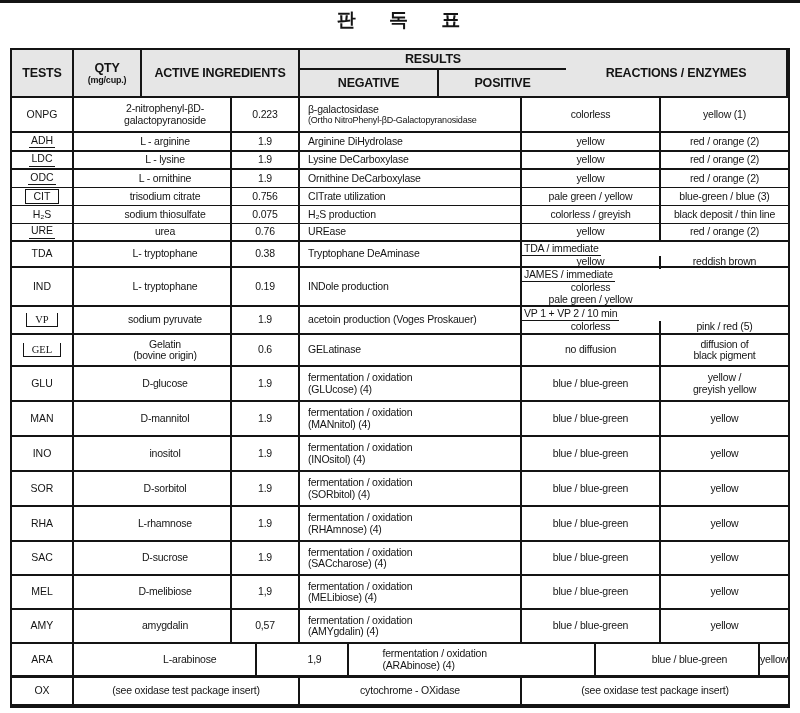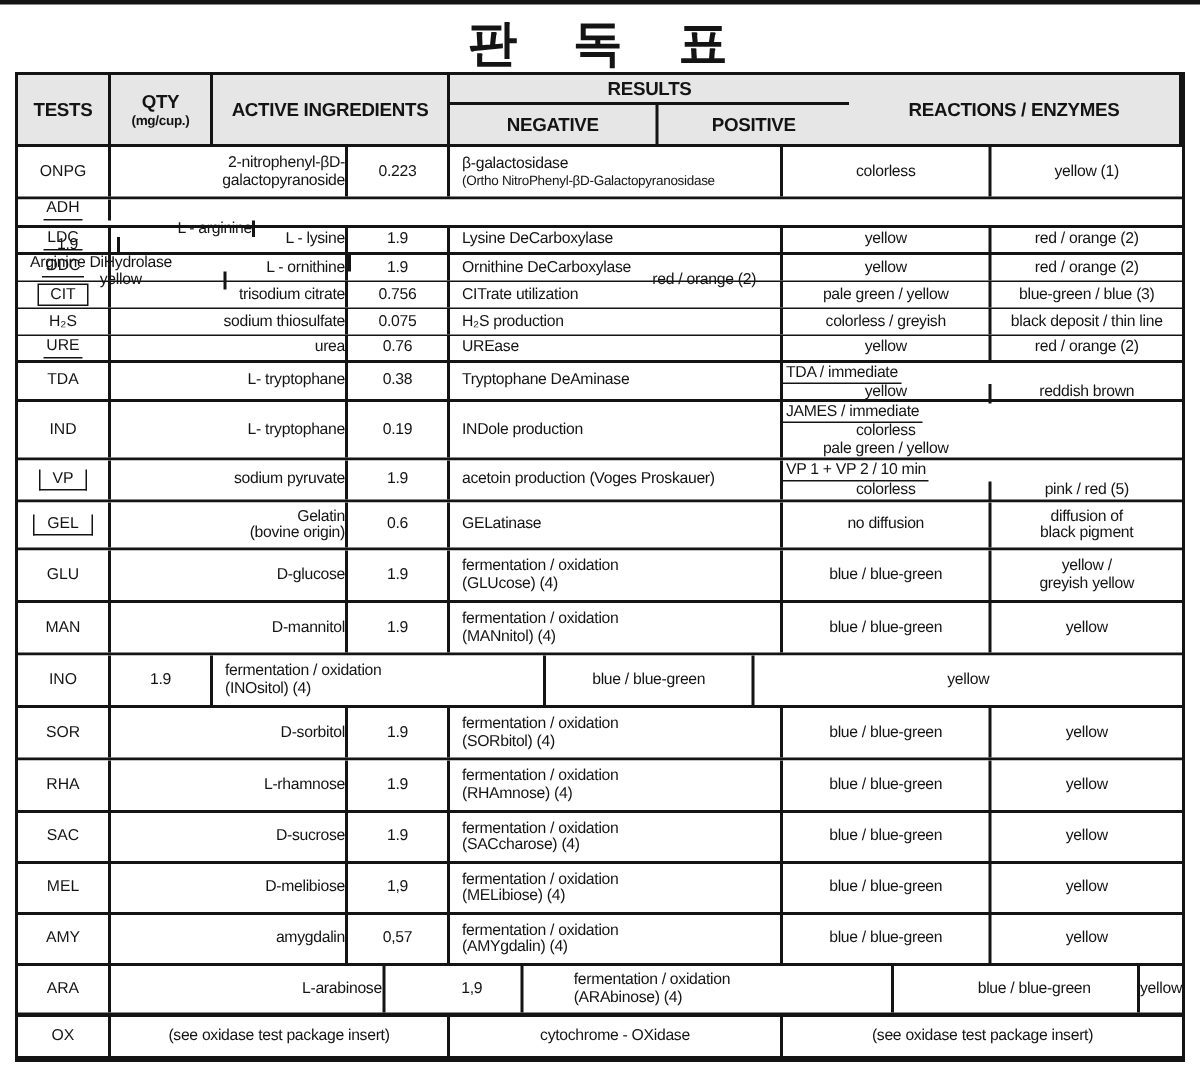--- a/index.html
+++ b/index.html
@@ -1,20 +1,20 @@
 <!DOCTYPE html>
 <html><head>
 <meta charset="utf-8">
 <style>
   html,body{margin:0;padding:0;background:#fff;}
   .page{position:relative;width:800px;height:713px;background:#ffffff;overflow:hidden;
         font-family:"Liberation Sans",sans-serif;color:#141414;}
   .top-rule{position:absolute;top:0;left:0;width:800px;height:3px;background:#141414;}
   .title{position:absolute;top:7px;left:0;width:100%;margin:0;text-align:center;
-         font-size:33px;font-weight:bold;letter-spacing:3px;word-spacing:22px;color:#141414;}
+         font-size:19px;font-weight:bold;letter-spacing:3px;word-spacing:22px;color:#141414;}
   .tbl{position:absolute;left:10px;top:48px;width:780px;box-sizing:border-box;
        border:2px solid #141414;border-bottom-width:4px;background:#fff;}
   
   .thead{display:flex;height:46px;background:#e6e6e6;border-bottom:2px solid #141414;}
   .hcell{box-sizing:border-box;border-right:2px solid #141414;display:flex;flex-direction:column;
          align-items:center;justify-content:center;font-weight:bold;font-size:12.5px;
          letter-spacing:-0.2px;text-align:center;line-height:13px;}
   .qty-sub{font-size:9px;line-height:10px;font-weight:bold;}
   .c-test{width:62px;}
   .c-ing{width:158px;}
@@ -27,30 +27,30 @@
   .hneg{width:137px;display:flex;align-items:center;justify-content:center;}
   .hpos{flex:1;box-sizing:border-box;border-left:2px solid #141414;display:flex;align-items:center;justify-content:center;}
   
   .trow{display:flex;box-sizing:border-box;border-bottom:2px solid #141414;background:#fff;}
   .trow.thin{border-bottom-width:1px;}
   .trow.thickb{border-bottom-width:3px;gap:25px;}
   .trow.last{border-bottom:none;}
   .cell{box-sizing:border-box;border-right:2px solid #141414;display:flex;flex-direction:column;
         justify-content:center;font-size:10.5px;line-height:11.5px;letter-spacing:-0.2px;}
   .cell.c-test{align-items:center;}
-  .cell.c-ing{align-items:flex-end;padding-left:26px;}
+  .cell.c-ing{align-items:center;padding-left:26px;}
   .cell.c-qty{align-items:center;}
   .cell.c-reac{align-items:flex-start;padding-left:8px;}
   .cell.center{align-items:center;padding-left:0;text-align:right;}
   .cell.c-res{flex:1;border-right:none;flex-direction:row;padding:0;}
   .cell.c-merged{width:226px;align-items:center;text-align:center;}
   .tname{font-size:10.5px;letter-spacing:0;}
   .tname.underline{border-bottom:1.5px solid #141414;padding:0 2px 1px;}
   .tname.box{border:1.5px solid #141414;padding:1px 8px;}
-  .tname.bracket{border:1.5px solid #141414;border-top:none;padding:1px 8px;}
+  .tname.bracket{border:1.5px solid #141414;border-top:none;padding:1px 8px;font-family:Liberation Serif, serif;}
   .reac-sub{font-size:9px;line-height:10px;}
   .res-neg{width:137px;display:flex;flex-direction:column;justify-content:center;
            align-items:center;text-align:center;}
   .res-pos{flex:1;box-sizing:border-box;border-left:2px solid #141414;display:flex;flex-direction:column;
            justify-content:center;align-items:center;text-align:center;}
   .res-banner{display:flex;flex-direction:column;width:100%;height:100%;}
   .banner-line{display:flex;justify-content:flex-start;padding-top:1px;}
   .banner-text{border-bottom:1px solid #141414;padding:0 2px 0.5px;}
   .halves{flex:1;display:flex;}
   .half-neg{width:137px;display:flex;flex-direction:column;justify-content:flex-end;
@@ -99,21 +99,21 @@
           </div>
           <div class="cell c-res">
             <div class="res-neg">
               <div class="line">colorless</div>
             </div>
             <div class="res-pos">
               <div class="line">yellow (1)</div>
             </div>
           </div>
         </div>
-        <div class="trow" style="height: 19px; flex-direction: column;">
+        <div class="trow" style="height: 19px;">
           <div class="cell c-test">
             <span class="tname underline">ADH</span>
           </div>
           <div class="cell c-ing">
             <div class="line">L - arginine</div>
           </div>
           <div class="cell c-qty">1.9</div>
           <div class="cell c-reac">
             <div class="line">Arginine DiHydrolase</div>
           </div>
@@ -367,20 +367,23 @@
             </div>
             <div class="res-pos">
               <div class="line">yellow</div>
             </div>
           </div>
         </div>
         <div class="trow" style="height: 35px;">
           <div class="cell c-test">
             <span class="tname plain">INO</span>
           </div>
+          <div class="cell c-ing">
+            <div class="line">inositol</div>
+          </div>
           <div class="cell c-qty">1.9</div>
           <div class="cell c-reac">
             <div class="line">fermentation / oxidation</div>
             <div class="line">(INOsitol) (4)</div>
           </div>
           <div class="cell c-res">
             <div class="res-neg">
               <div class="line">blue / blue-green</div>
             </div>
             <div class="res-pos">

